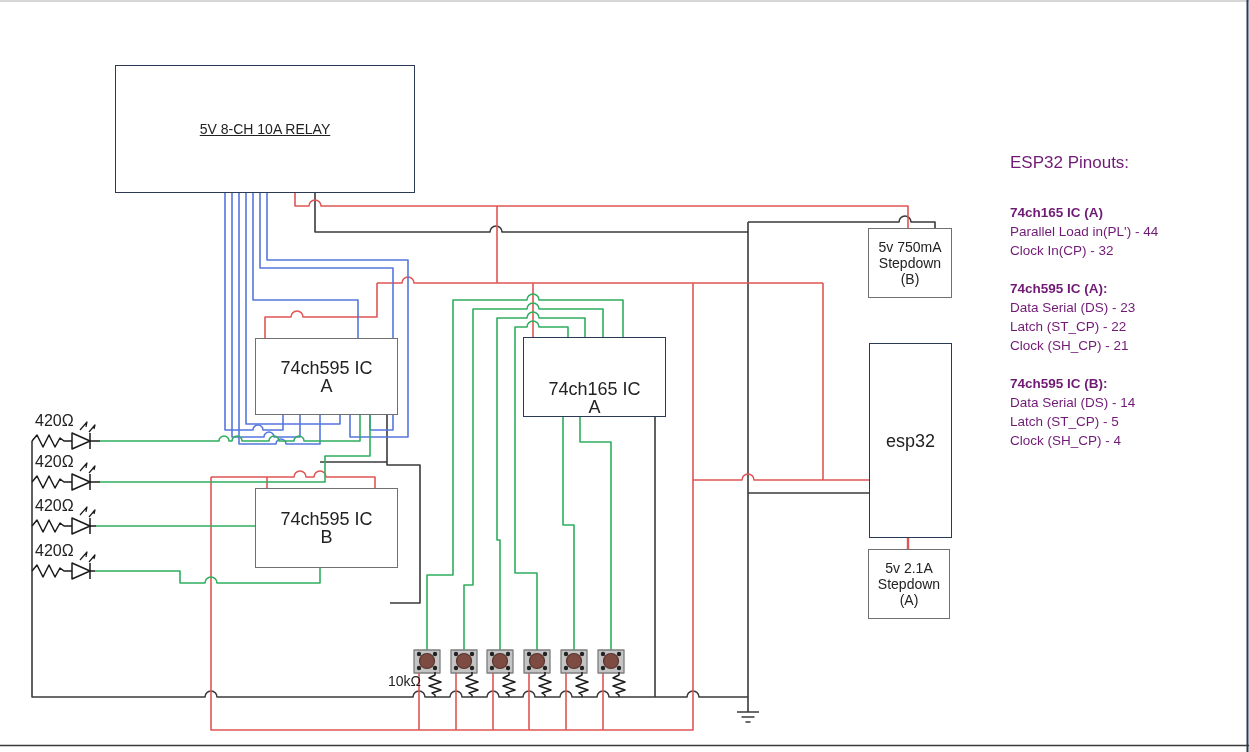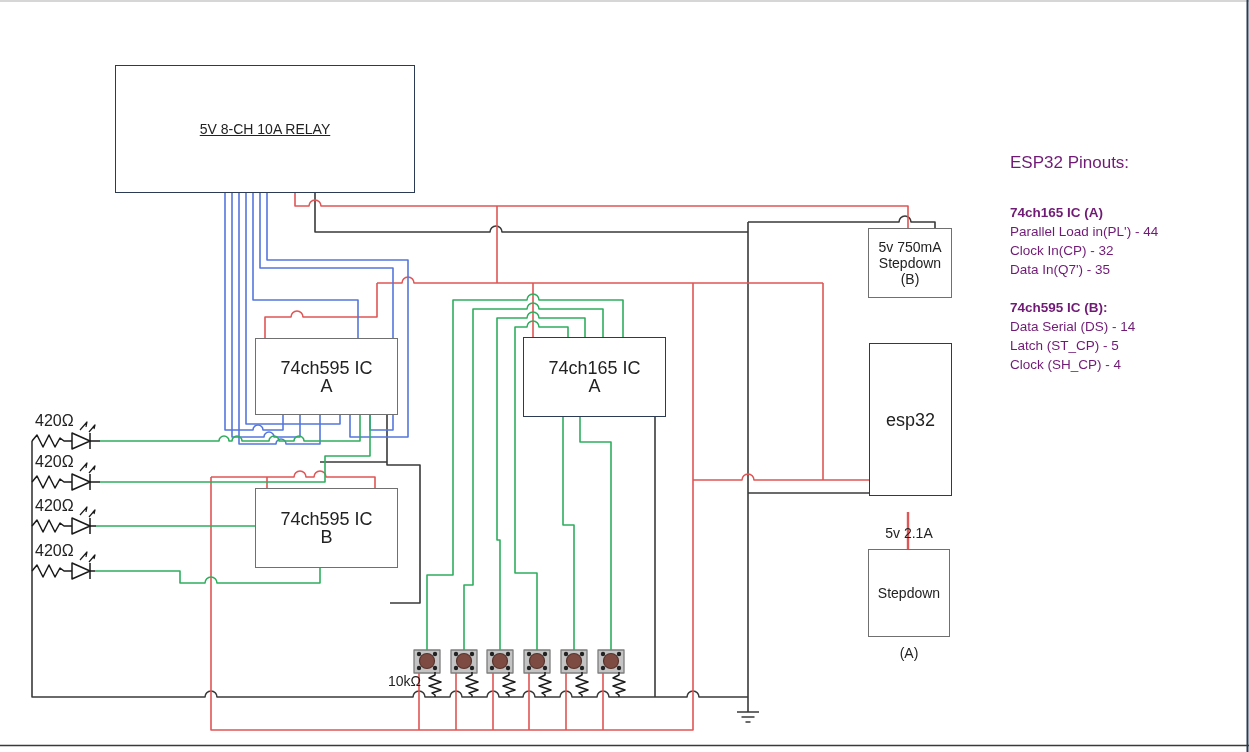--- a/index.html
+++ b/index.html
@@ -203,62 +203,67 @@
 
   <div class="box navy relaybox" style="left:115px;top:65px;width:300px;height:128px;">
     <span>5V 8-CH 10A RELAY</span>
   </div>
 
   <div class="box gray" style="left:255px;top:338px;width:143px;height:77px;">
     <span>74ch595 IC</span>
     <span>A</span>
   </div>
 
-  <div class="box navy" style="left:523px;top:337px;width:143px;height:80px;">
+  <div class="box navy" style="left:523px;top:337px;width:143px;height:80px;justify-content:flex-end;">
     <span>74ch165 IC</span>
     <span>A</span>
   </div>
 
   <div class="box gray" style="left:255px;top:488px;width:143px;height:80px;">
     <span>74ch595 IC</span>
     <span>B</span>
   </div>
 
-  <div class="box navy" style="left:869px;top:343px;width:83px;height:153px;">
+  <div class="box navy" style="left:869px;top:343px;width:83px;height:195px;">
     <span>esp32</span>
   </div>
 
   <div class="box gray stepbox" style="left:868px;top:228px;width:84px;height:70px;">
     <span>5v 750mA</span>
     <span>Stepdown</span>
     <span>(B)</span>
   </div>
 
-  <div class="box gray stepbox" style="left:868px;top:549px;width:82px;height:88px;gap:44px;">
+  <div class="box gray stepbox" style="left:868px;top:549px;width:82px;height:70px;">
     <span>5v 2.1A</span>
     <span>Stepdown</span>
     <span>(A)</span>
   </div>
 
   <div class="lbl res" style="left:35px;top:412px;">420Ω</div>
   <div class="lbl res" style="left:35px;top:453px;">420Ω</div>
   <div class="lbl res" style="left:35px;top:497px;">420Ω</div>
   <div class="lbl res" style="left:35px;top:542px;">420Ω</div>
   <div class="lbl pull" style="left:388px;top:673px;">10kΩ</div>
 
   <div class="pinouts">
     <h2>ESP32 Pinouts:</h2>
 
     <div class="sec">
       <div class="hd">74ch165 IC (A)</div>
       <div class="ln">Parallel Load in(PL') - 44</div>
       <div class="ln">Clock In(CP) - 32</div>
-      <div class="ln">Data In(Q7') - 35</div>
     </div>
 
+    <div class="sec">
+      <div class="hd">74ch595 IC (A):</div>
+      <div class="ln">Data Serial (DS) - 23</div>
+      <div class="ln">Latch (ST_CP) - 22</div>
+      <div class="ln">Clock (SH_CP) - 21</div>
+    </div>
 
     <div class="sec">
       <div class="hd">74ch595 IC (B):</div>
       <div class="ln">Data Serial (DS) - 14</div>
       <div class="ln">Latch (ST_CP) - 5</div>
       <div class="ln">Clock (SH_CP) - 4</div>
     </div>
   </div>
 
 </div>

